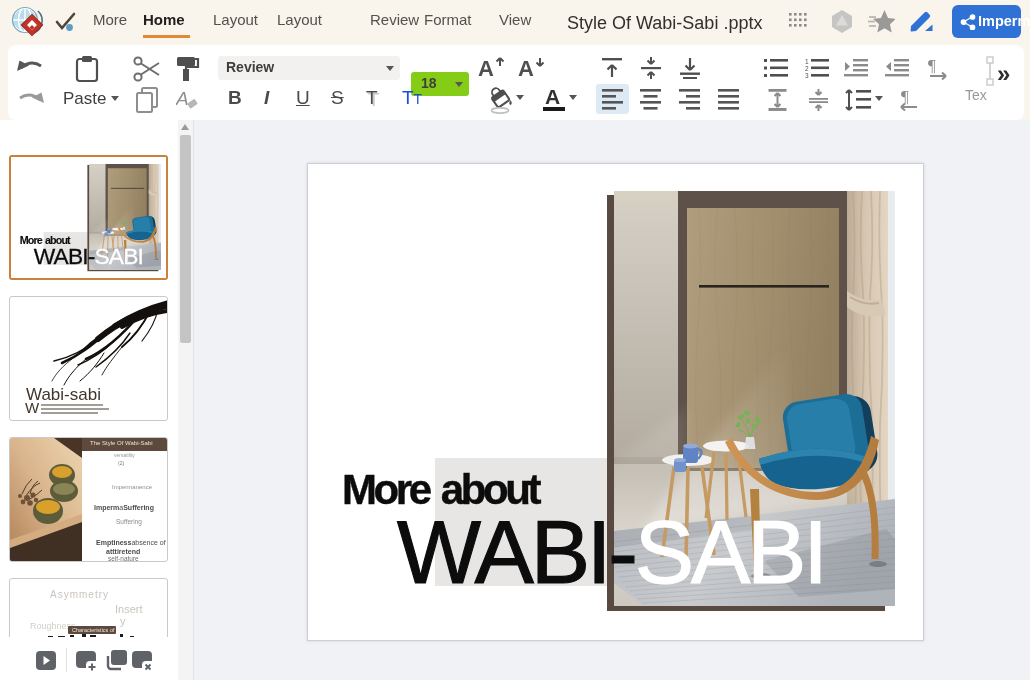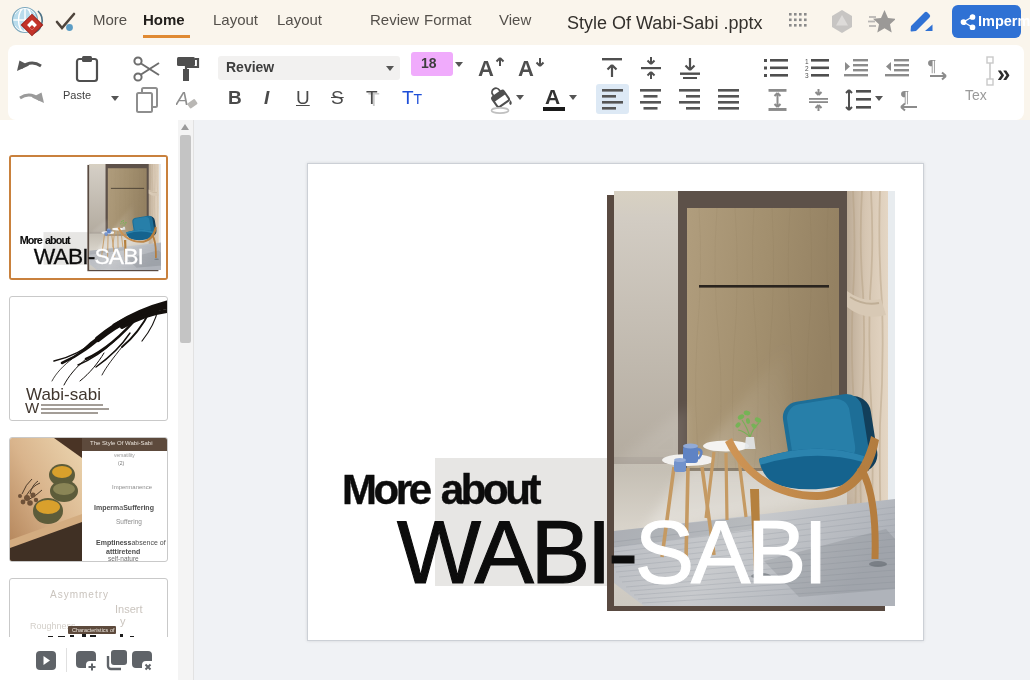--- a/index.html
+++ b/index.html
@@ -2,23 +2,23 @@
 <html><head>
 <meta charset="utf-8">
 <style>
 * { margin:0; padding:0; box-sizing:border-box; }
 html,body { width:1030px; height:680px; overflow:hidden; font-family:"Liberation Sans", sans-serif; background:#faf5ec; }
 .abs { position:absolute; }
 .menu { position:absolute; top:11px; font-size:15px; color:#54504b; }
 .menu.home { font-weight:bold; color:#23201d; }
 #share { position:absolute; left:952px; top:5px; width:69px; height:33px; background:#2f71d4; border-radius:6px; color:#fff; font-size:14.5px; font-weight:bold; }
 #toolbarbg { position:absolute; left:8px; top:45px; width:1016px; height:75px; background:#ffffff; border-radius:8px; }
-.tbtxt { position:absolute; font-size:11px; color:#4a4a4a; }
+.tbtxt { position:absolute; font-size:17px; color:#4a4a4a; }
 #fontbox { position:absolute; left:218px; top:56px; width:182px; height:24px; background:#f2f1f0; border-radius:3px; }
-#sizebox { position:absolute; left:411px; top:52px; width:42px; height:24px; background:#f0abfc; border-radius:3px; }
+#sizebox { position:absolute; left:411px; top:72px; width:58px; height:24px; background:#84cc16; border-radius:3px; }
 .ddarrow { width:0; height:0; border-left:4px solid transparent; border-right:4px solid transparent; border-top:5px solid #555; position:absolute; }
 #alignsel { position:absolute; left:596px; top:84px; width:33px; height:30px; background:#dde9f5; border-radius:3px; }
 #mainbg { position:absolute; left:0; top:120px; width:1030px; height:560px; background:#ffffff; }
 #canvasbg { position:absolute; left:193px; top:120px; width:837px; height:560px; background:#f0f2f5; border-left:1px solid #e2e2e2; }
 #scrollbar { position:absolute; left:178px; top:120px; width:15px; height:560px; background:#f4f4f4; }
 #slide { position:absolute; left:307px; top:163px; width:617px; height:478px; background:#fff; border:1px solid #ccd0d6; box-shadow:0 0 3px rgba(0,0,0,.12); }
 .sl-brown { position:absolute; left:299px; top:31px; width:278px; height:416px; background:#594a41; }
 .sl-gray { position:absolute; left:127px; top:294px; width:175px; height:128px; background:#e7e6e4; }
 .sl-photo { position:absolute; left:306px; top:27px; width:281px; height:415px; }
 .sl-more { position:absolute; left:34px; top:302px; font-size:42px; font-weight:bold; color:#0c0c0c; letter-spacing:-3.4px; word-spacing:3.7px; -webkit-text-stroke:0.4px; }

